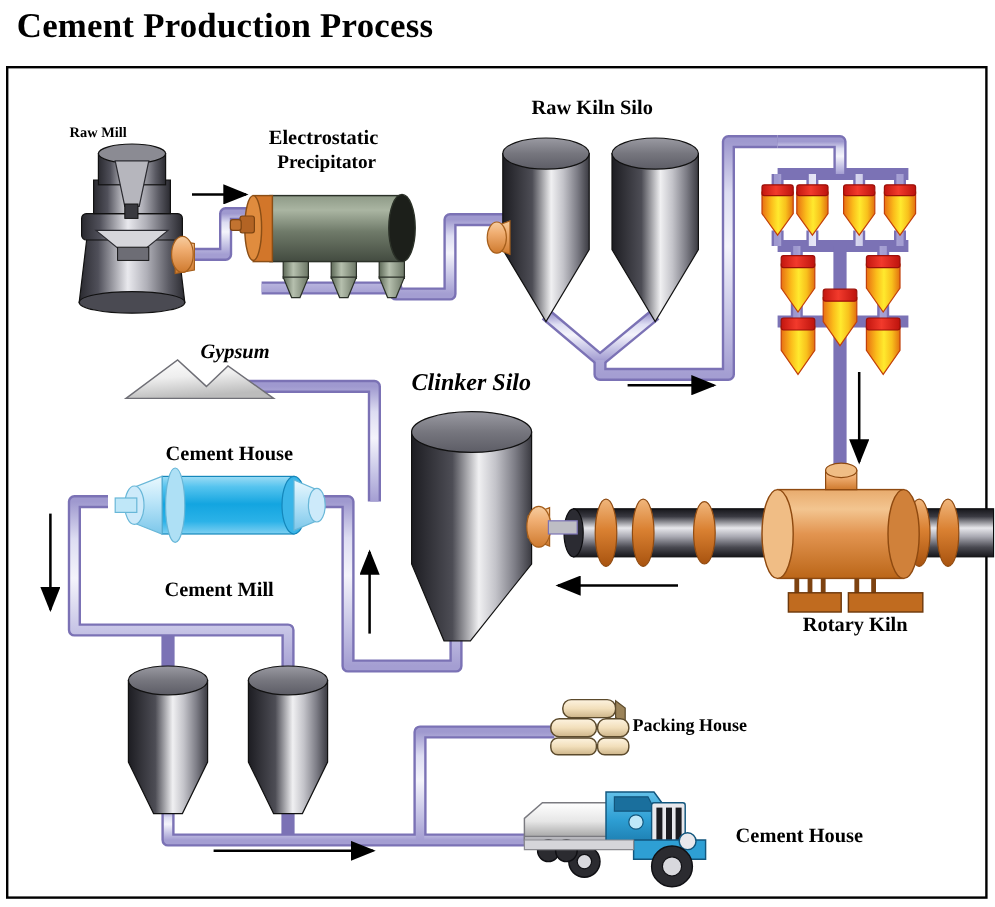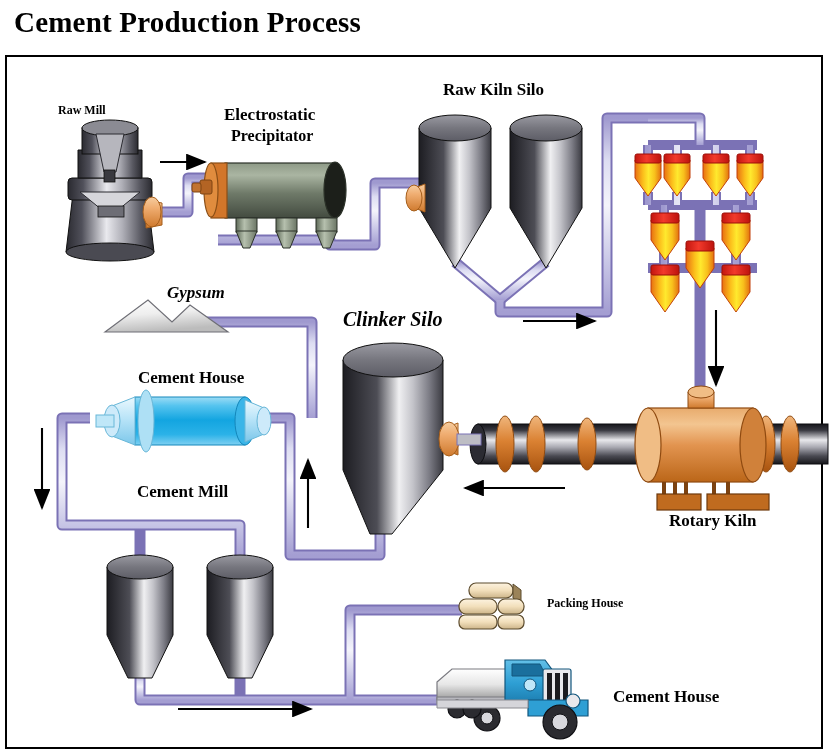--- a/index.html
+++ b/index.html
@@ -417,16 +417,16 @@
 
   <div class="lbl" style="left:58px;top:104px;font-size:12px;">Raw Mill</div>
   <div class="lbl" style="left:224px;top:106px;font-size:17px;">Electrostatic</div>
   <div class="lbl" style="left:231px;top:127px;font-size:16px;">Precipitator</div>
   <div class="lbl" style="left:443px;top:81px;font-size:17px;">Raw Kiln Silo</div>
   <div class="lbl" style="left:167px;top:284px;font-size:17px;font-style:italic;">Gypsum</div>
   <div class="lbl" style="left:343px;top:309px;font-size:20px;font-style:italic;">Clinker Silo</div>
   <div class="lbl" style="left:138px;top:369px;font-size:17px;">Cement House</div>
   <div class="lbl" style="left:137px;top:483px;font-size:17px;">Cement Mill</div>
   <div class="lbl" style="left:669px;top:512px;font-size:17px;">Rotary Kiln</div>
-  <div class="lbl" style="left:527px;top:597px;font-size:12px;margin-left:20px;">Packing House</div>
+  <div class="lbl" style="left:527px;top:597px;font-size:15px;">Packing House</div>
   <div class="lbl" style="left:613px;top:688px;font-size:17px;">Cement House</div>
 
 </div>
 
 </body></html>

